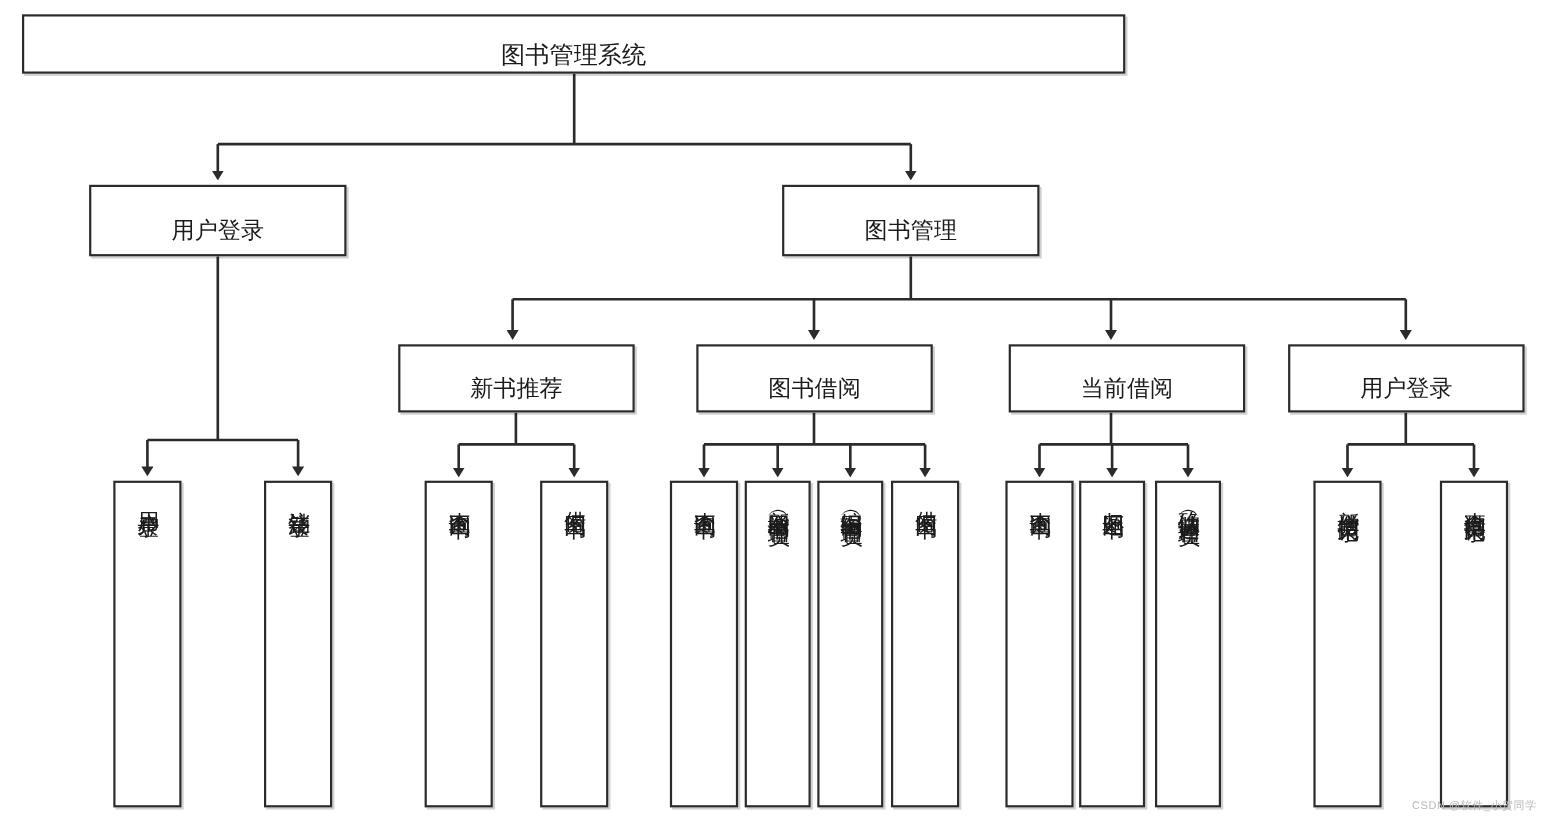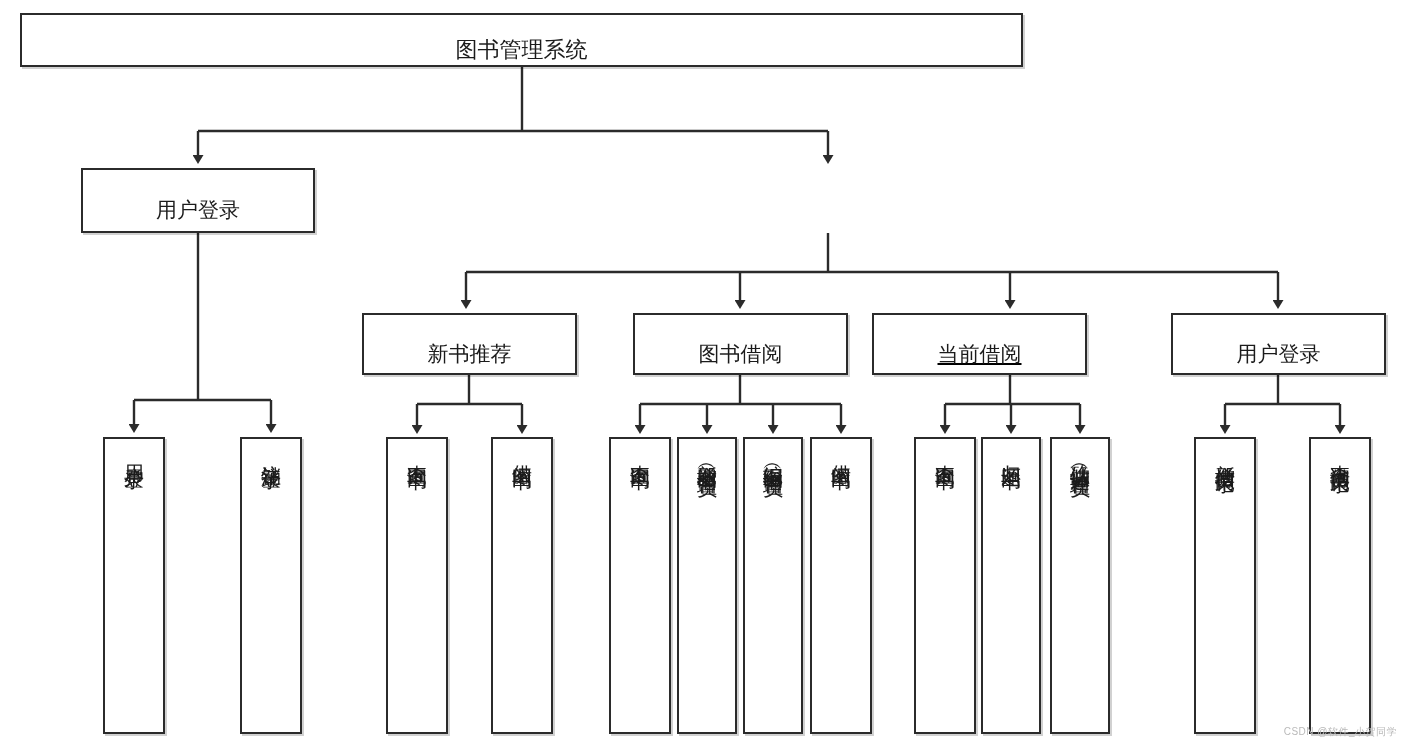--- a/index.html
+++ b/index.html
@@ -74,28 +74,31 @@
     </g>
   </svg>
 
   <div class="node root horiz" style="left:20px;top:13px;width:1003px;height:54px;">
     <span>图书管理系统</span>
   </div>
 
   <div class="node horiz" style="left:81px;top:168px;width:234px;height:65px;">
     <span>用户登录</span>
   </div>
+  <div class="node horiz" style="left:711px;top:168px;width:234px;height:65px;">
+    <span>图书管理</span>
+  </div>
 
   <div class="node horiz" style="left:633px;top:313px;width:215px;height:62px;">
     <span>图书借阅</span>
   </div>
   <div class="node horiz" style="left:362px;top:313px;width:215px;height:62px;">
     <span>新书推荐</span>
   </div>
-  <div class="node horiz" style="left:872px;top:313px;width:215px;height:62px;text-decoration:underline;">
+  <div class="node horiz" style="left:917px;top:313px;width:215px;height:62px;">
     <span>当前借阅</span>
   </div>
   <div class="node horiz" style="left:1171px;top:313px;width:215px;height:62px;">
     <span>用户登录</span>
   </div>
 
   <div class="node vert" style="left:103px;top:437px;width:62px;height:297px;">
     <span>用户登录</span>
   </div>
   <div class="node vert" style="left:240px;top:437px;width:62px;height:297px;">

